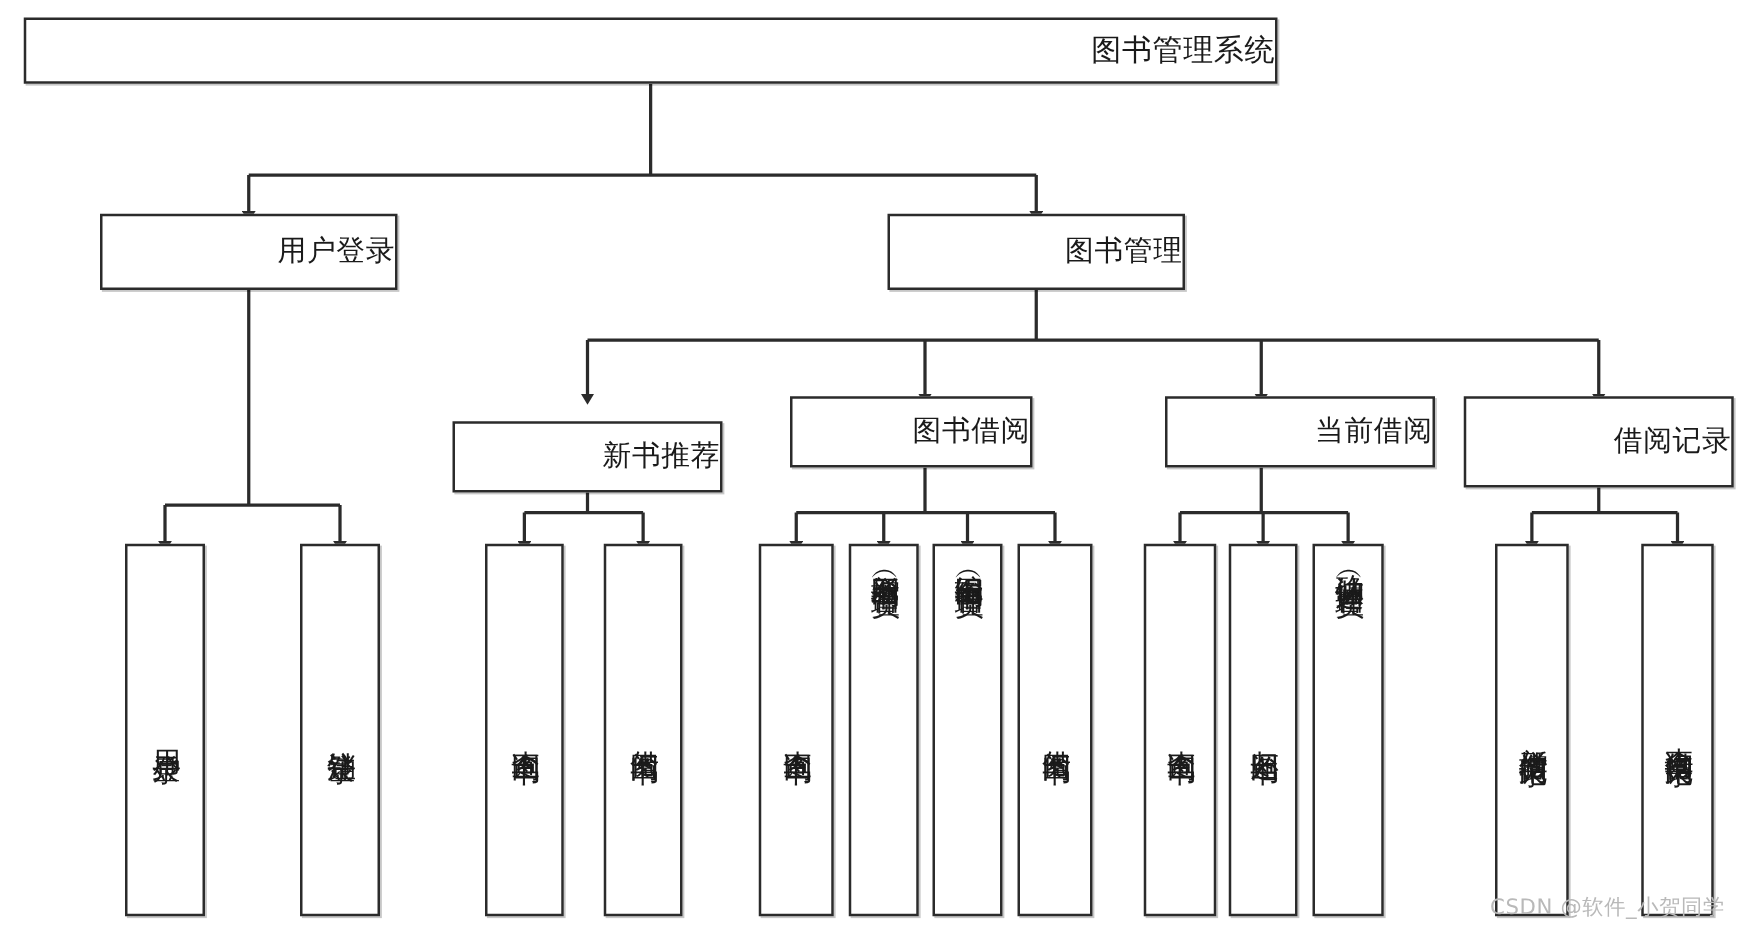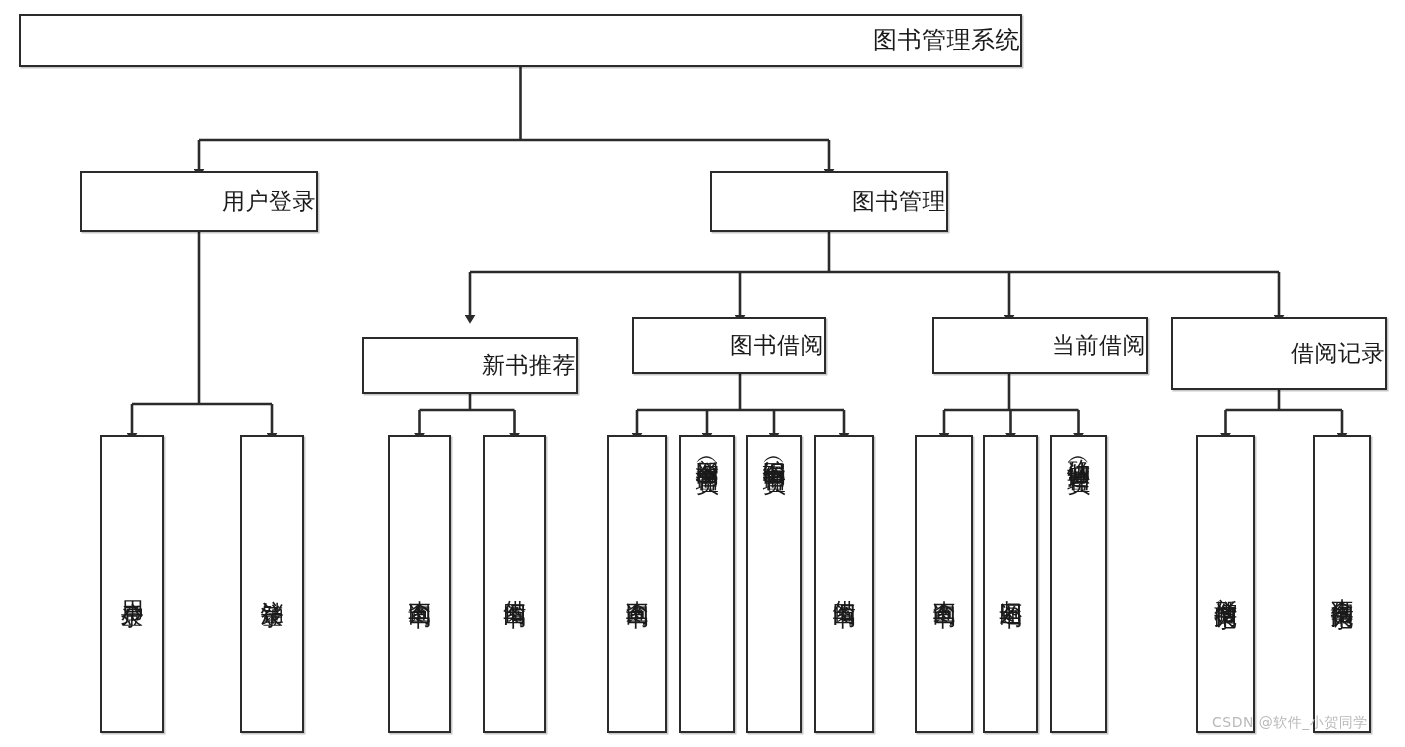--- a/index.html
+++ b/index.html
@@ -52,26 +52,25 @@
     text-orientation: upright;
     font-size: 23px;
     line-height: 1.28;
     letter-spacing: 2px;
     padding-top: 4px;
     white-space: nowrap;
   }
   .node-leaf.center-v { align-items: center; }
   .watermark {
     position: absolute;
-    font-size: 14px;
+    font-size: 17px;
     color: #b9b9b9;
     white-space: nowrap;
     letter-spacing: 0.5px;
     user-select: none;
-    margin-left: 20px;
   }
 </style>
 </head>
 <body>
 
 <div id="canvas">
 
   <svg id="wires" viewBox="0 0 1405 747" xmlns="http://www.w3.org/2000/svg">
     <defs>
       <marker id="arrow" markerWidth="9" markerHeight="11" refX="1.2" refY="5.5" orient="auto" markerUnits="userSpaceOnUse">

